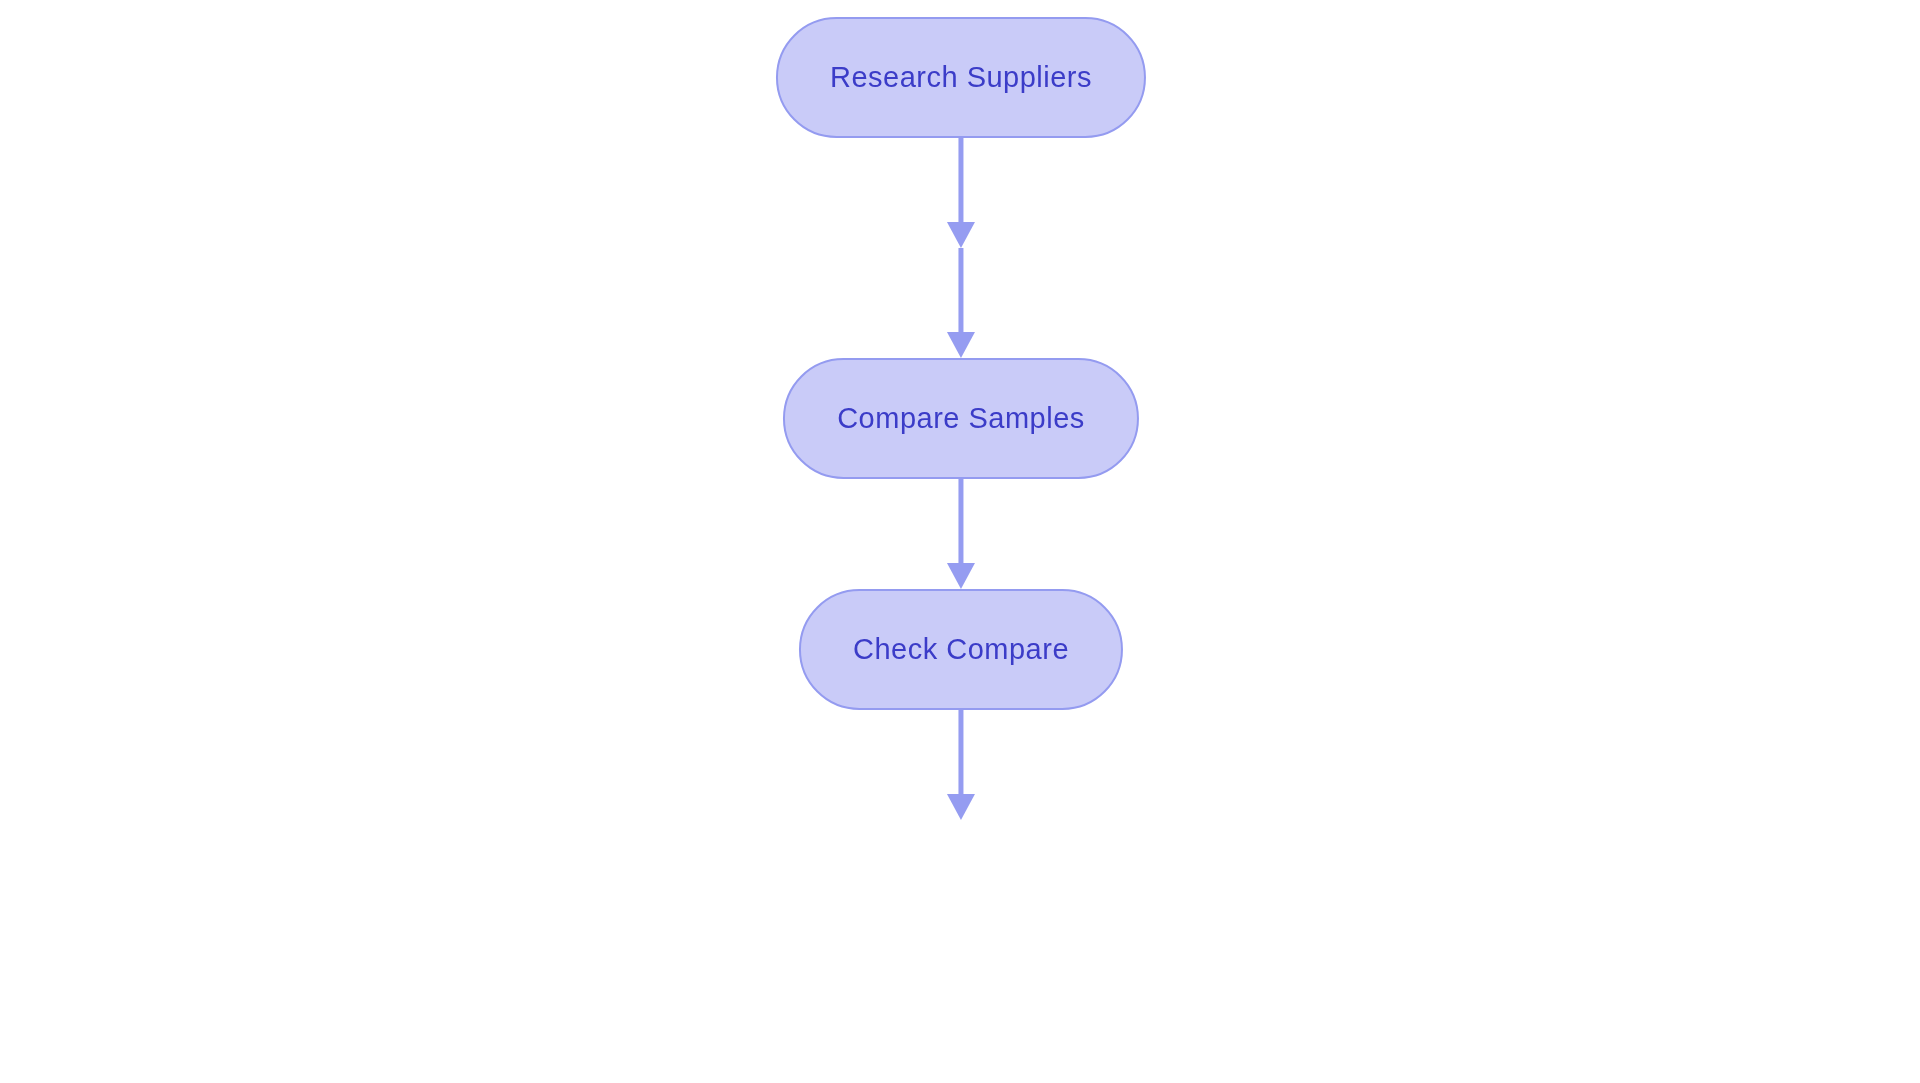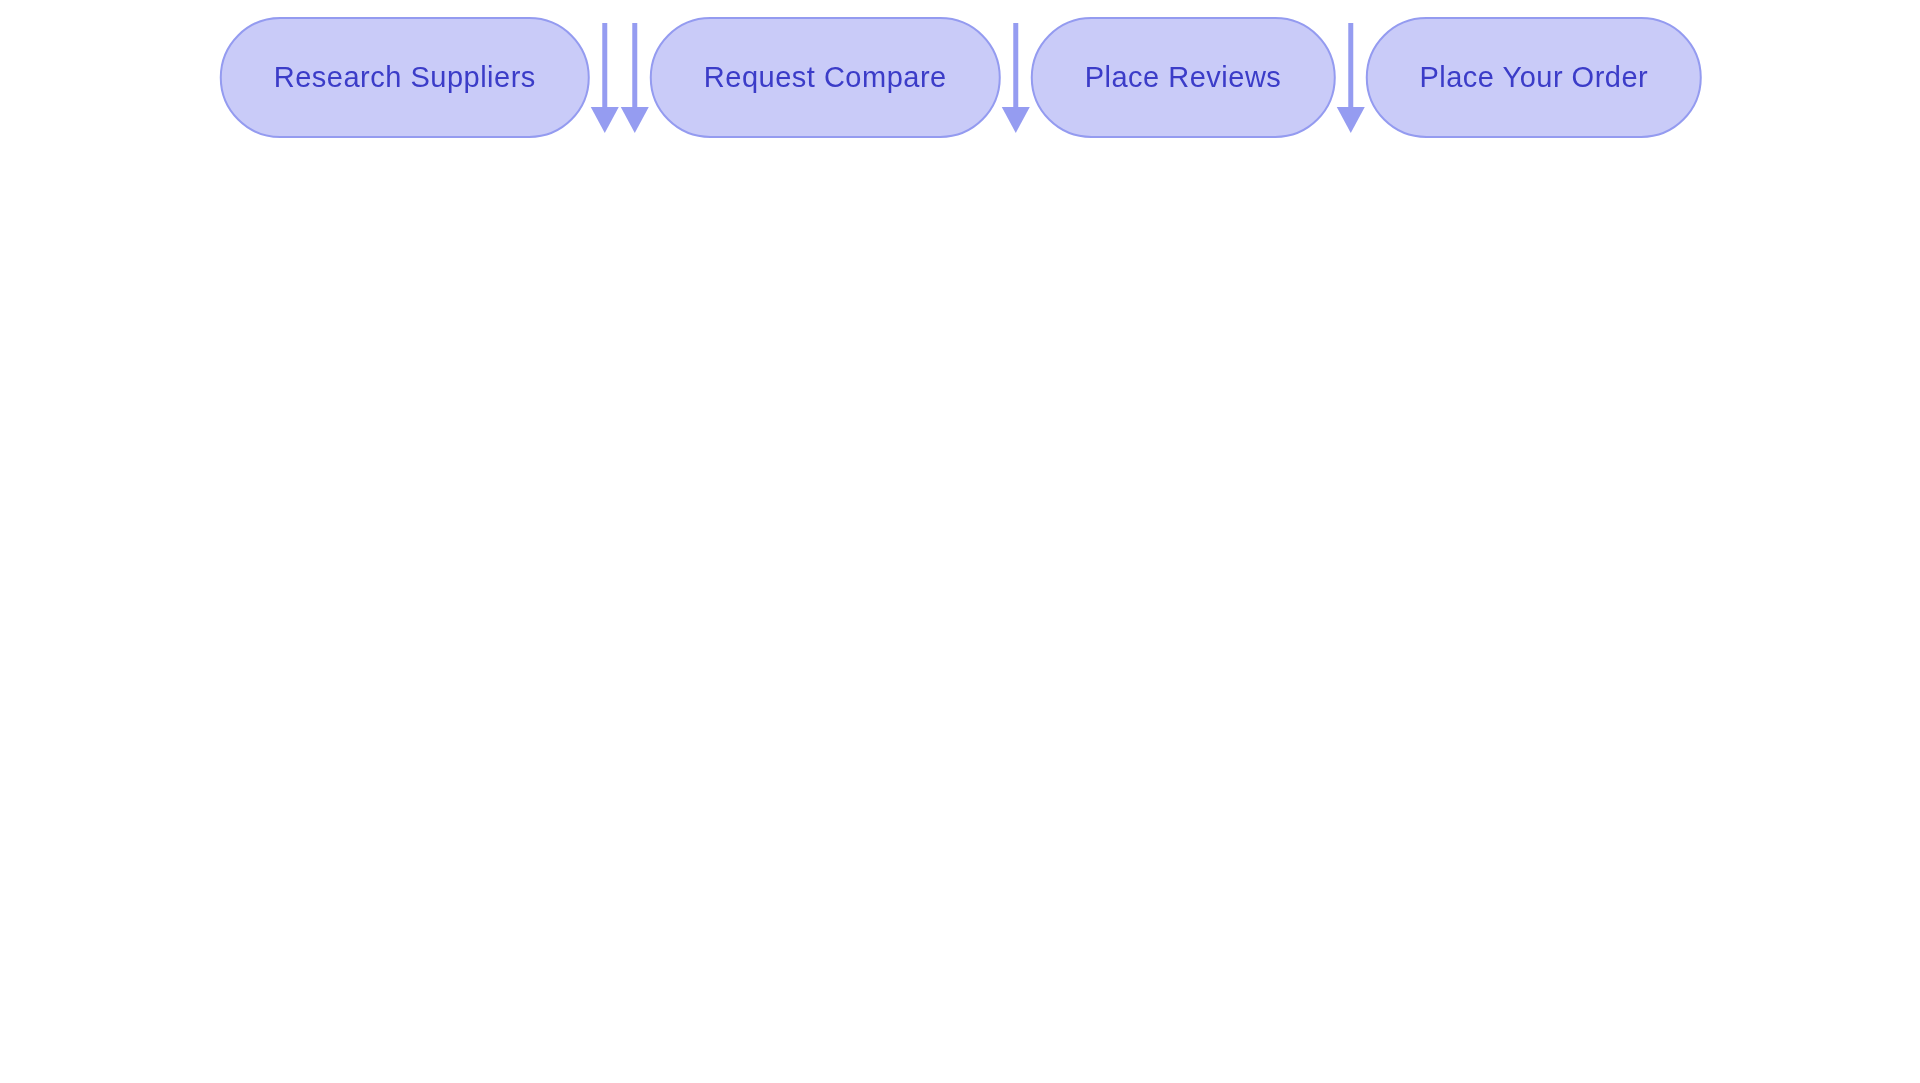--- a/index.html
+++ b/index.html
@@ -13,21 +13,21 @@
     position: relative;
     overflow: hidden;
     font-family: "Liberation Sans", sans-serif;
   }
   .flow-column {
     position: absolute;
     top: 17px;
     left: 961px;
     transform: translateX(-50%);
     display: flex;
-    flex-direction: row;
+    flex-direction: column;
     align-items: center;
   }
   .flow-node {
     height: 121px;
     min-width: 200px;
     padding: 0 52px;
     box-sizing: border-box;
     display: inline-flex;
     align-items: center;
     justify-content: center;
@@ -85,34 +85,31 @@
     <div class="arrow-head"></div>
   </div>
 
 
   <div class="flow-arrow">
     <div class="arrow-shaft"></div>
     <div class="arrow-head"></div>
   </div>
 
   <div class="flow-node">
-    <span class="node-label">Request Compare</span>
+    <span class="node-label">Compare Samples</span>
   </div>
 
   <div class="flow-arrow">
     <div class="arrow-shaft"></div>
     <div class="arrow-head"></div>
   </div>
 
   <div class="flow-node">
-    <span class="node-label">Place Reviews</span>
+    <span class="node-label">Check Compare</span>
   </div>
 
   <div class="flow-arrow">
     <div class="arrow-shaft"></div>
     <div class="arrow-head"></div>
   </div>
 
-  <div class="flow-node">
-    <span class="node-label">Place Your Order</span>
-  </div>
 
 </div>
 
 </body></html>

